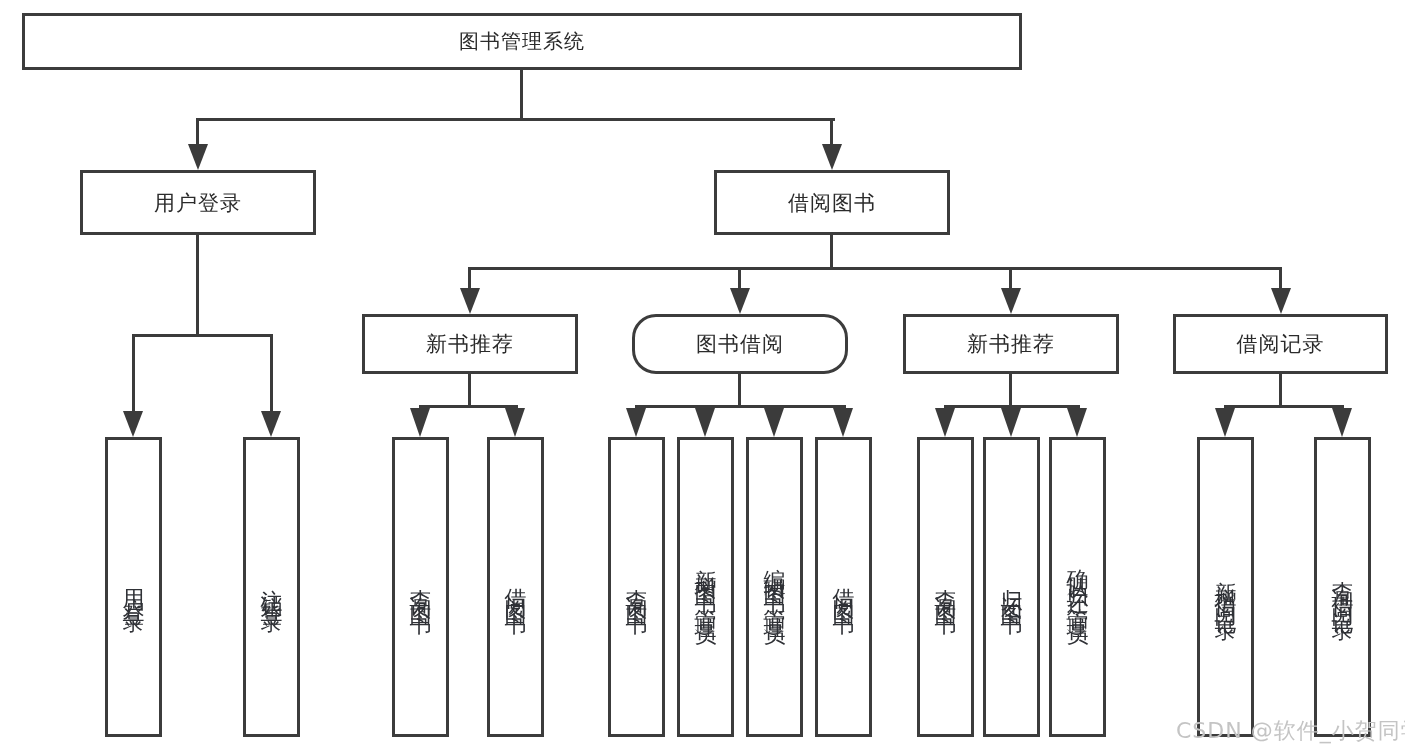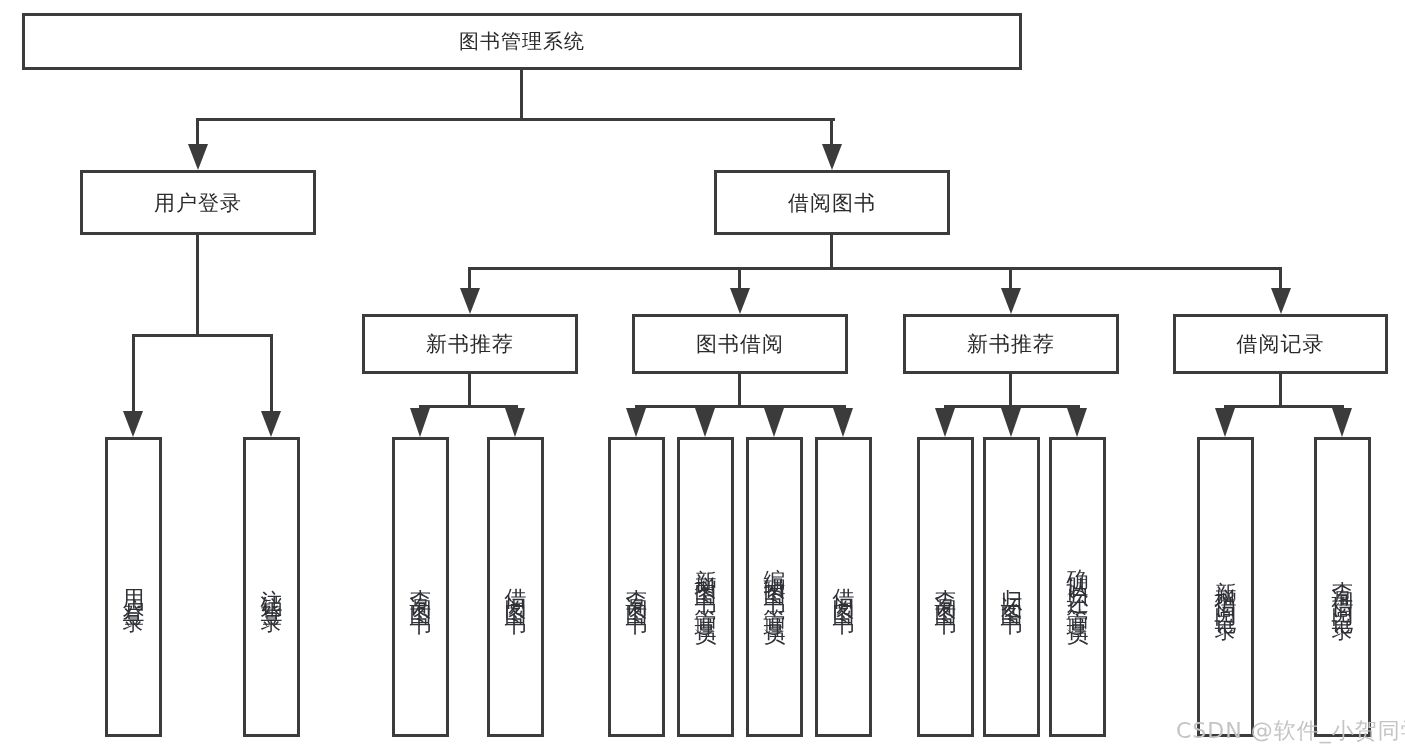--- a/index.html
+++ b/index.html
@@ -125,21 +125,21 @@
   <div class="hbox" style="left:80px;top:170px;width:236px;height:65px;">
     <span>用户登录</span>
   </div>
   <div class="hbox" style="left:714px;top:170px;width:236px;height:65px;">
     <span>借阅图书</span>
   </div>
 
   <div class="hbox" style="left:362px;top:314px;width:216px;height:60px;">
     <span>新书推荐</span>
   </div>
-  <div class="hbox" style="left:632px;top:314px;width:216px;height:60px;">
+  <div class="hbox" style="left:632px;top:314px;width:216px;height:60px;border-radius:24px;">
     <span>图书借阅</span>
   </div>
   <div class="hbox" style="left:903px;top:314px;width:216px;height:60px;">
     <span>新书推荐</span>
   </div>
   <div class="hbox" style="left:1173px;top:314px;width:215px;height:60px;">
     <span>借阅记录</span>
   </div>
 
   <div class="vbox" style="left:105px;">

